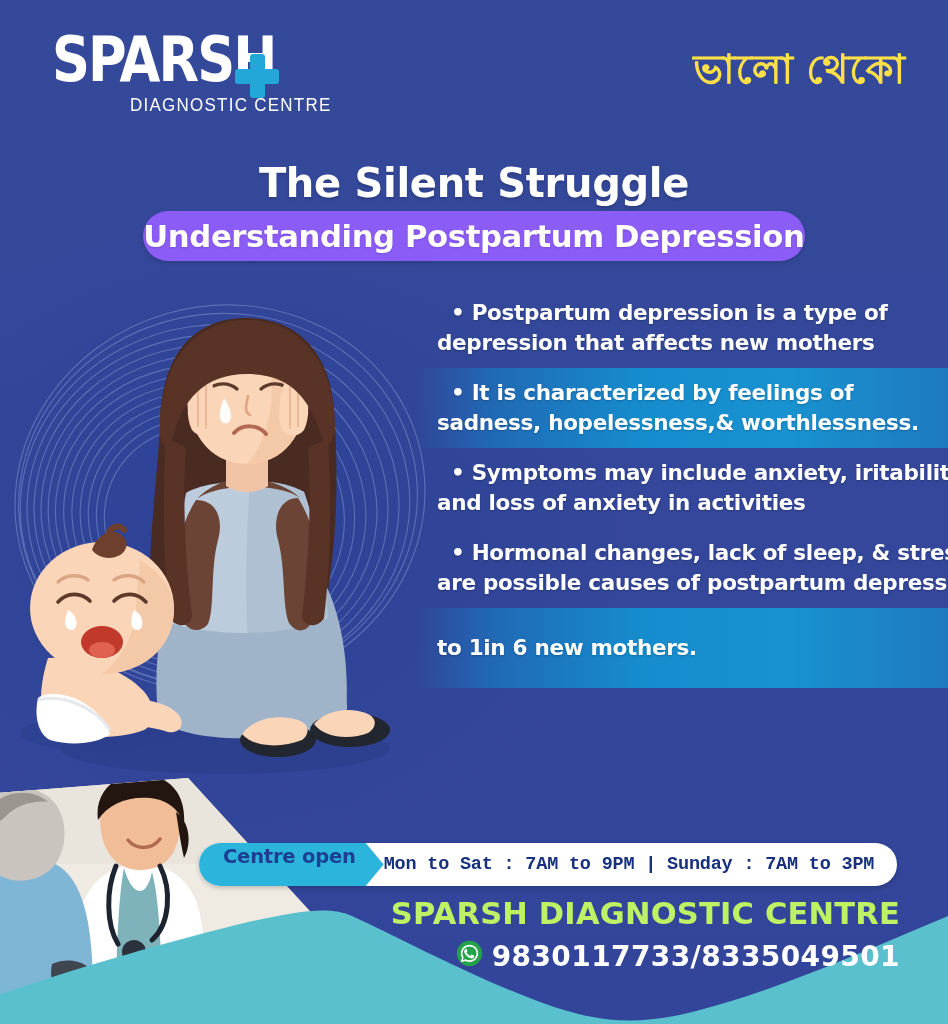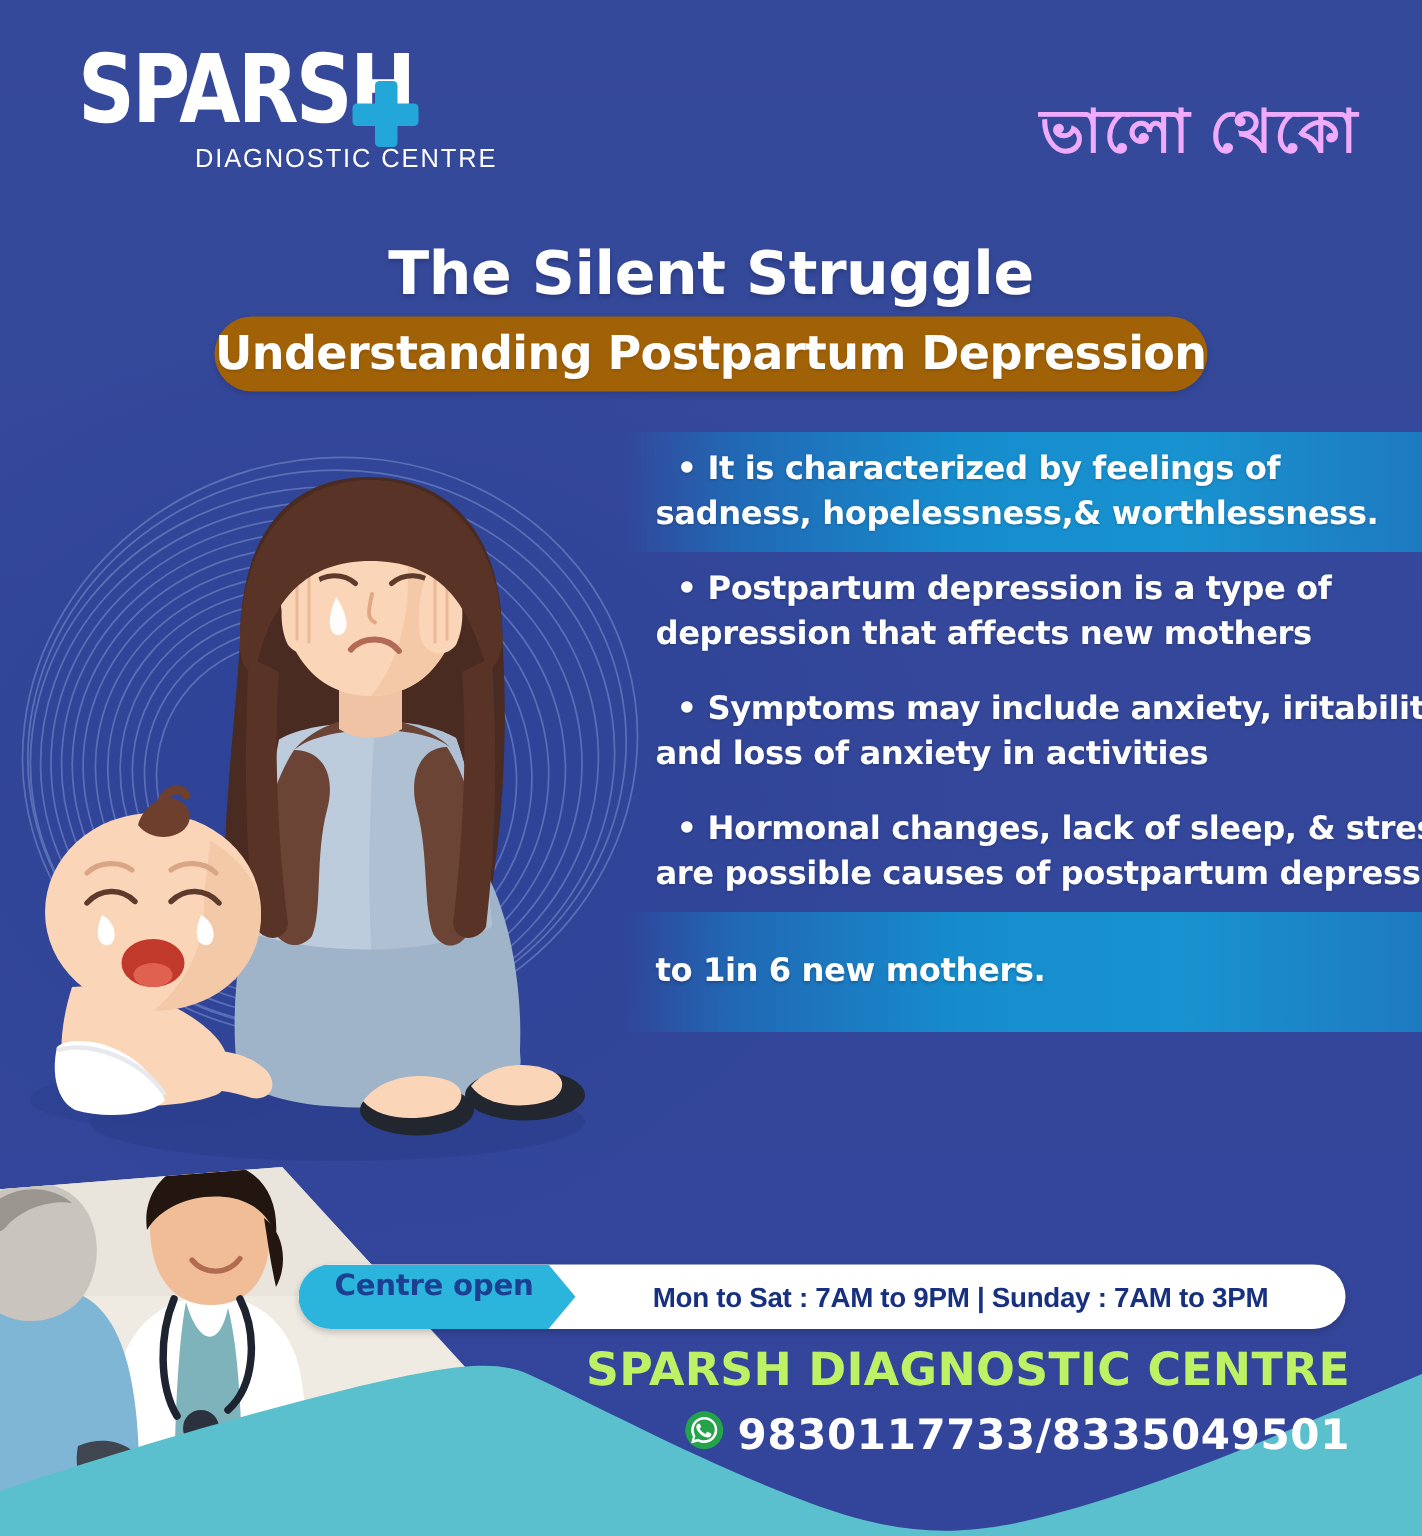--- a/index.html
+++ b/index.html
@@ -57,22 +57,22 @@
     font-size:17.5px;
     letter-spacing:1.3px;
     color:#ffffff;
     font-family:"Liberation Sans", sans-serif;
     font-weight:400;
     transform:scaleX(.97);
     transform-origin:left center;
   }
   .tagline-bn{
     position:absolute;
-    right:42px; top:56px;
-    color:#f0abfc;
+    right:42px; top:38px;
+    color:#fde047;
     font-size:40px;
     font-family:"Liberation Sans", sans-serif;
     font-weight:600;
     letter-spacing:1px;
     white-space:nowrap;
   }
 
   
   .title-main{
     position:absolute; top:160px; left:0; right:0;
@@ -82,21 +82,21 @@
     font-weight:bold;
     font-size:40px;
     letter-spacing:-.3px;
     z-index:6;
     text-shadow:0 2px 3px rgba(0,0,0,.18);
   }
   .title-pill{
     position:absolute;
     left:143px; top:211px;
     width:662px; height:50px;
-    background:#a16207;
+    background:#8b5cf6;
     border-radius:26px;
     display:flex; align-items:center; justify-content:center;
     z-index:6;
     box-shadow:0 2px 4px rgba(0,0,0,.15);
   }
   .title-pill .txt{
     color:#ffffff;
     font-family:"DejaVu Sans", sans-serif;
     font-weight:bold;
     font-size:31px;
@@ -189,23 +189,23 @@
     font-family:"DejaVu Sans", sans-serif;
     font-weight:bold;
     font-size:19.5px;
     display:flex; align-items:center;
     padding:0 28px 16px 24px;
     clip-path:polygon(0 0, calc(100% - 18px) 0, 100% 50%, calc(100% - 18px) 100%, 0 100%);
     letter-spacing:-.2px;
   }
   .hours-text{
     flex:1;
-    text-align:center;
+    text-align:left;
     color:#17307f;
-    font-family:Liberation Sans, sans-serif;
+    font-family:Liberation Mono, monospace;
     font-weight:bold;
     font-size:18.5px;
     letter-spacing:-.2px;
     white-space:nowrap;
   }
   .centre-name{
     position:absolute;
     right:48px; top:896px;
     color:#bef264;
     font-family:"DejaVu Sans", sans-serif;
@@ -351,27 +351,27 @@
     <path d="M104 323 C113 314 127 314 136 324" stroke="#5d3a2c" stroke-width="3.6" fill="none" stroke-linecap="round"></path>
 
     <path d="M58 332 C54 342 54 350 60 352 C66 353 68 346 65 339 C63 335 60 333 58 332 Z" fill="#ffffff"></path>
     <path d="M124 332 C120 342 120 350 126 352 C132 353 134 346 131 339 C129 335 126 333 124 332 Z" fill="#ffffff"></path>
 
     <ellipse cx="92" cy="364" rx="21" ry="16" fill="#c0392b"></ellipse>
     <ellipse cx="92" cy="372" rx="13" ry="8" fill="#e0614f"></ellipse>
   </svg>
 
   <div class="bullets">
+    <div class="bullet-row">
+      <div class="line l1">• Postpartum depression is a type of</div>
+      <div class="line">depression that affects new mothers</div>
+    </div>
     <div class="bullet-row band">
       <div class="line l1">• It is characterized by feelings of</div>
       <div class="line">sadness, hopelessness,&amp; worthlessness.</div>
-    </div>
-    <div class="bullet-row">
-      <div class="line l1">• Postpartum depression is a type of</div>
-      <div class="line">depression that affects new mothers</div>
     </div>
     <div class="bullet-row">
       <div class="line l1">• Symptoms may include anxiety, iritability,</div>
       <div class="line">and loss of anxiety in activities</div>
     </div>
     <div class="bullet-row">
       <div class="line l1">• Hormonal changes, lack of sleep, &amp; stress</div>
       <div class="line">are possible causes of postpartum depression.</div>
     </div>
     <div class="bullet-row band">

